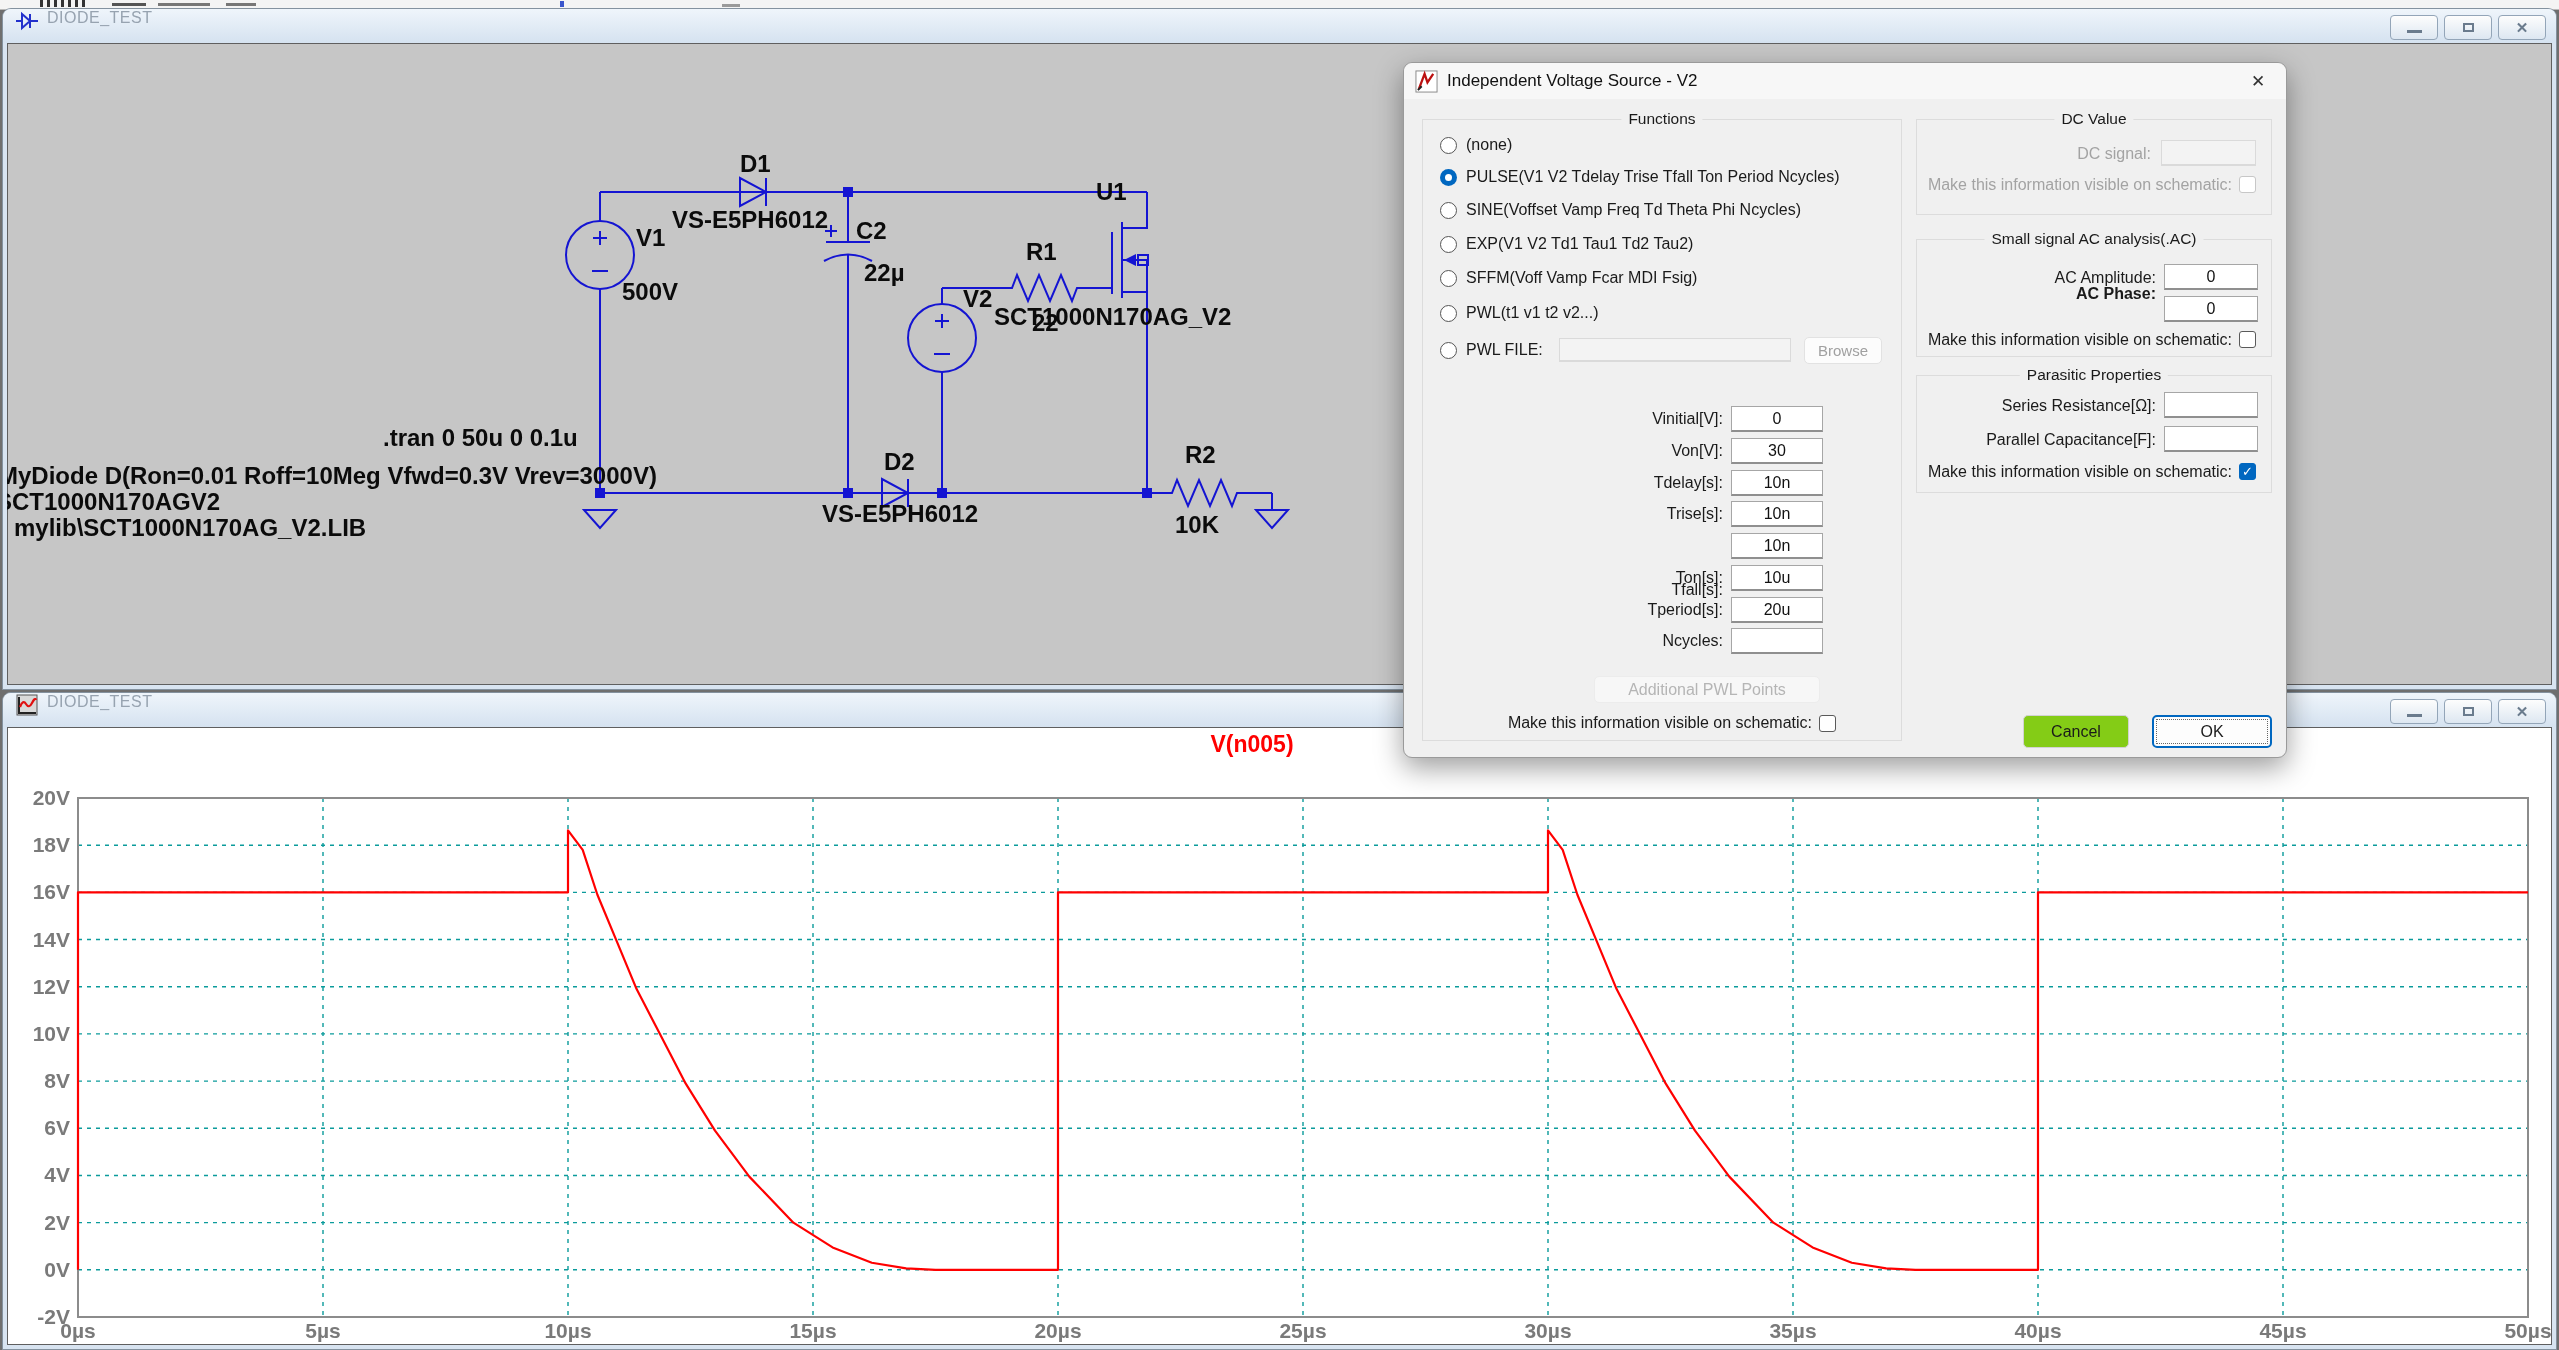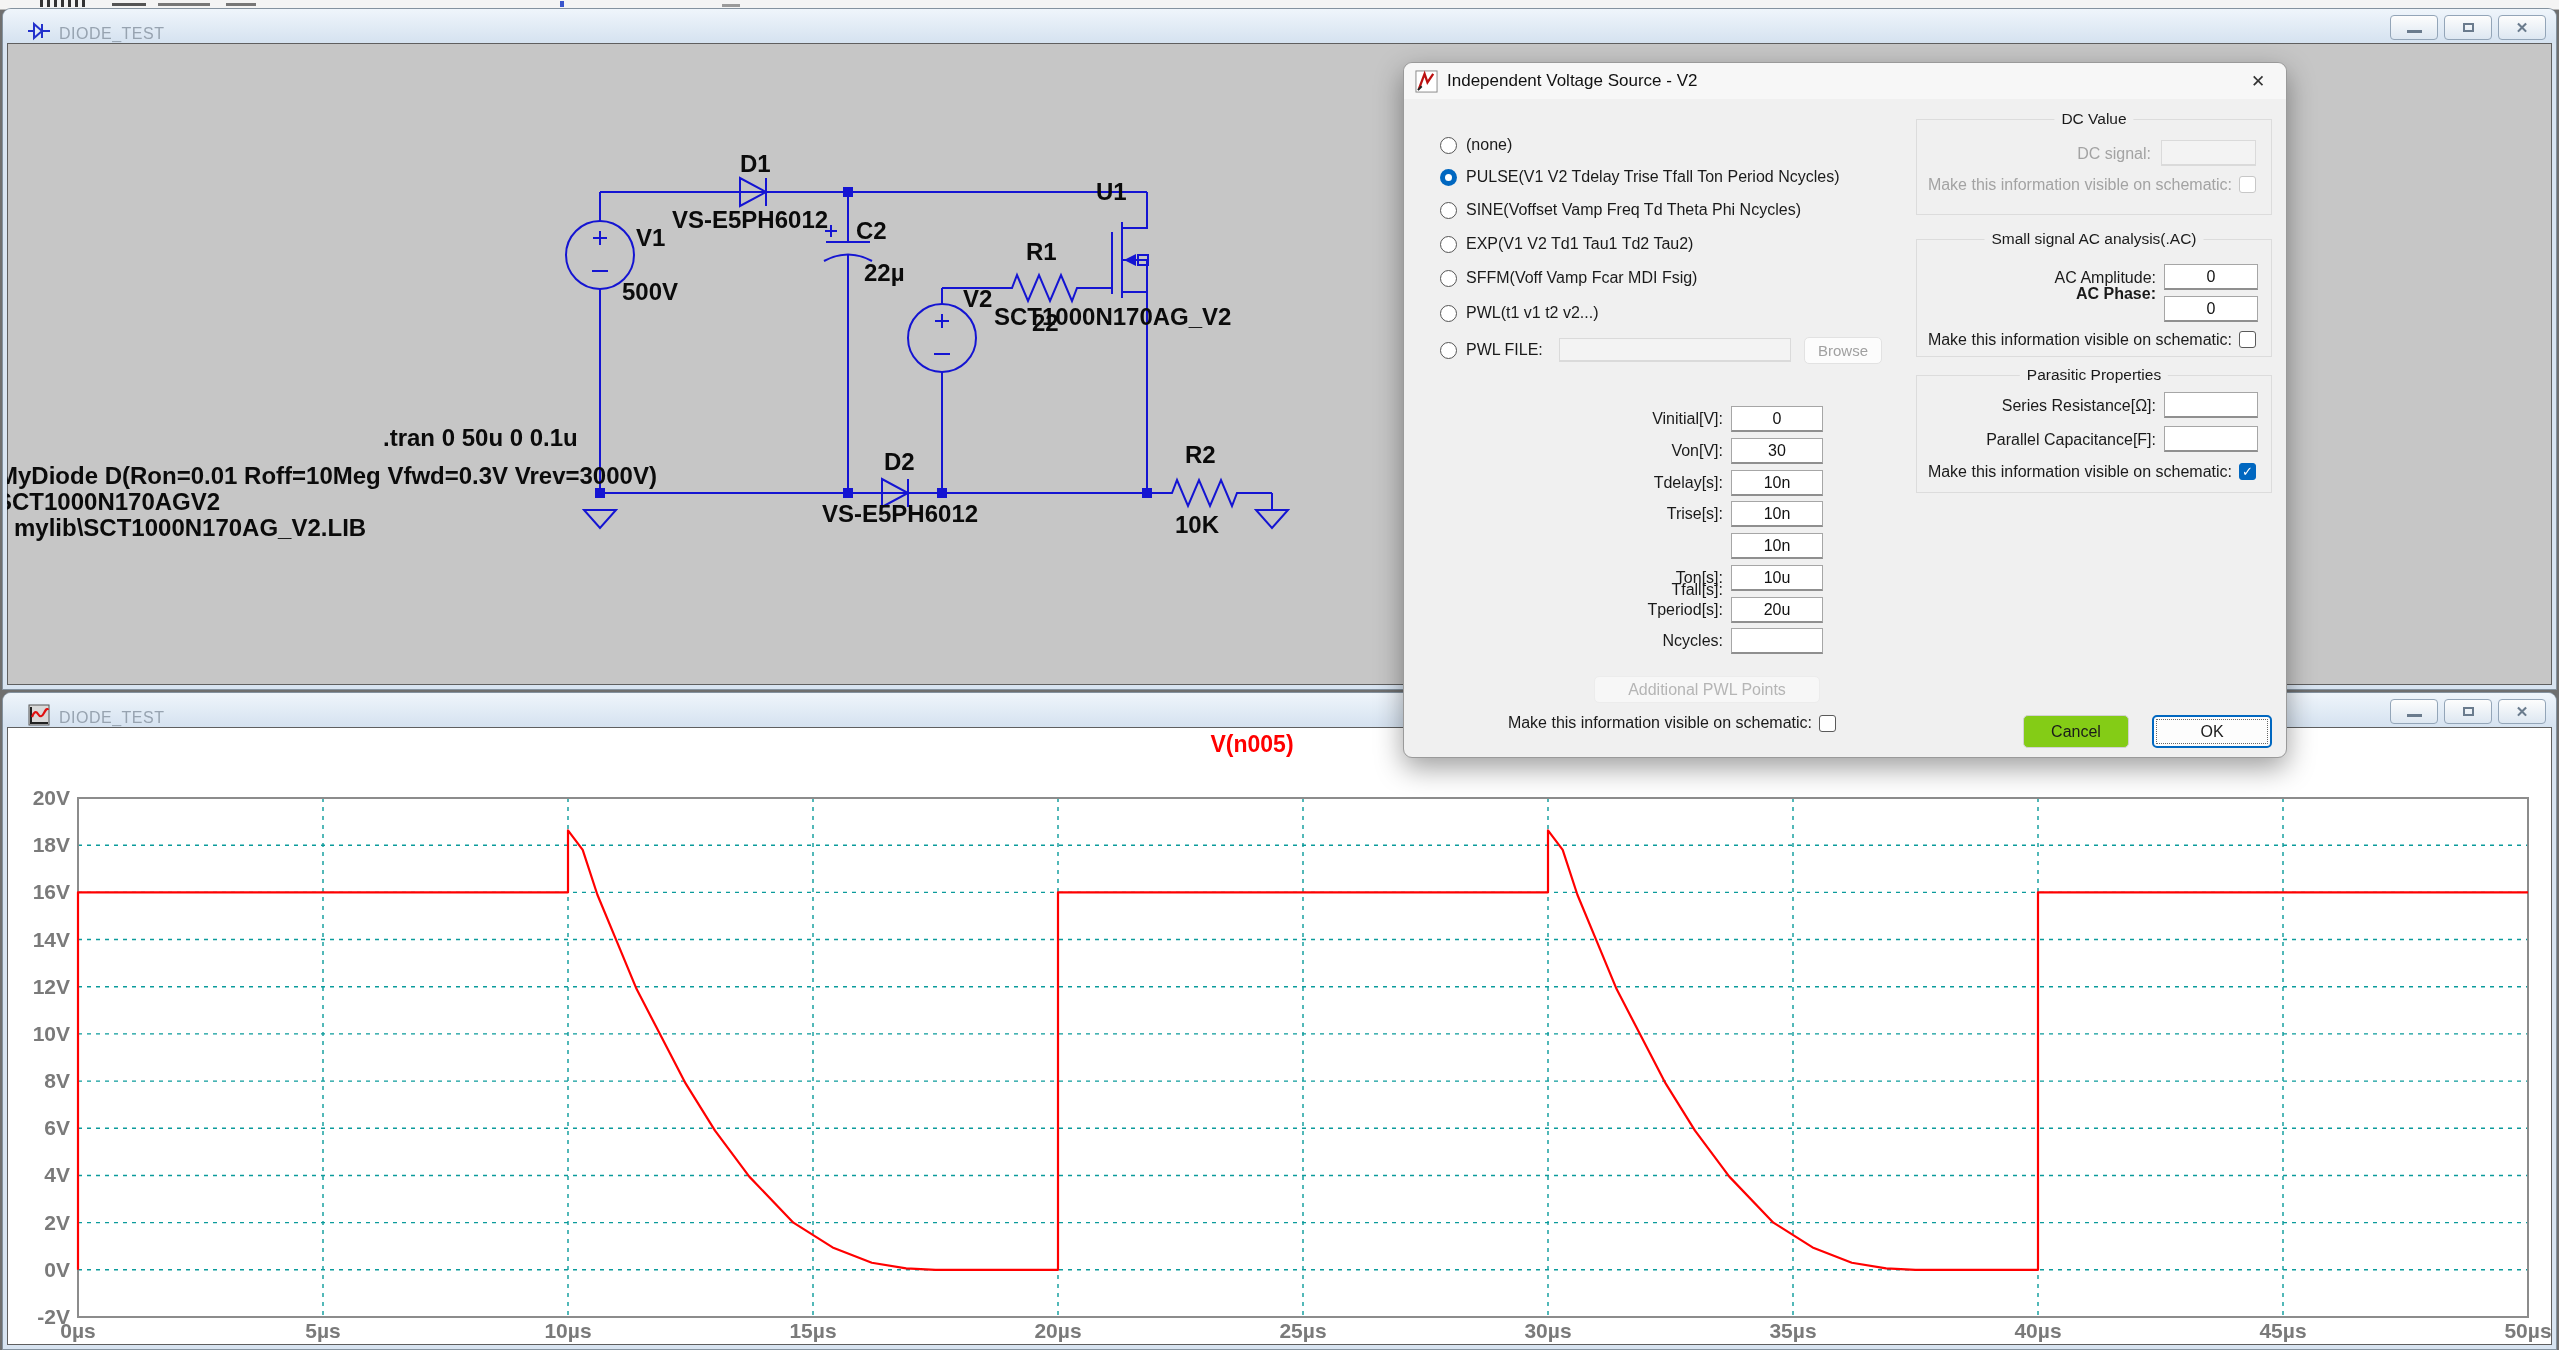--- a/index.html
+++ b/index.html
@@ -4,21 +4,21 @@
 <style>
   html,body{margin:0;padding:0;}
   body{width:2559px;height:1350px;position:relative;overflow:hidden;background:#6f6f6f;
        font-family:"Liberation Sans", sans-serif;}
   
   .tabstrip{position:absolute;left:0;top:0;width:2559px;height:9px;background:#f4f4f4;border-bottom:1px solid #b9b9b9;}
   .frag{position:absolute;background:#3a3a3a;}
   
   .window{position:absolute;background:#d8e4f1;border:1px solid #84929f;border-radius:9px 9px 0 0;box-sizing:border-box;}
   .titlebar{position:absolute;left:0;top:0;right:0;height:34px;border-radius:8px 8px 0 0;
-            background:linear-gradient(#eff5fb,#d5e2f0);display:flex;align-items:flex-end;padding-left:12px;}
+            background:linear-gradient(#eff5fb,#d5e2f0);display:flex;align-items:flex-start;}
   .titlebar .ticon{margin-left:12px;width:24px;height:24px;flex:0 0 auto;}
   .titlebar .ttext{margin-left:8px;font-size:16px;color:#97a3b0;letter-spacing:.5px;}
   .winbtns{position:absolute;right:10px;top:6px;display:flex;gap:6px;}
   .winbtn{width:46px;height:23px;border:1px solid #93a5b8;border-radius:4px;
           background:linear-gradient(#fdfdfd,#dde7f1);display:flex;align-items:center;justify-content:center;}
   .glyph-min{width:15px;height:3px;background:#6a7b8d;margin-top:8px;}
   .glyph-res{width:11px;height:9px;border:2px solid #6a7b8d;box-sizing:border-box;}
   .glyph-x{color:#6a7b8d;font-size:15px;font-weight:bold;line-height:1;}
   .client{position:absolute;left:4px;right:4px;bottom:4px;top:34px;border:1px solid #5f5f5f;box-sizing:border-box;}
   .client.schem{background:#c6c6c6;}
@@ -250,20 +250,23 @@
   <div class="dlg-title">
     <svg class="dicon" viewBox="0 0 24 24">
       <rect x="1" y="1" width="22" height="22" fill="#ffffff" stroke="#888"></rect>
       <path d="M4,20 L10,4 L13,13 L19,4" stroke="#bb1111" stroke-width="2.4" fill="none"></path>
       <path d="M3,21 L7,17" stroke="#222" stroke-width="2" fill="none"></path>
     </svg>
     <span class="dtext">Independent Voltage Source - V2</span>
   </div>
   <div class="dlg-close">✕</div>
 
+  <div class="group" style="left:18px;top:56px;width:480px;height:622px;">
+    <span class="gcap">Functions</span>
+  </div>
   <div class="row" style="left:36px;top:72px;height:20px;">
     <span class="radio"></span>
     <span class="rlabel">(none)</span>
   </div>
   <div class="row" style="left:36px;top:104px;height:20px;">
     <span class="radio selected"></span>
     <span class="rlabel">PULSE(V1 V2 Tdelay Trise Tfall Ton Period Ncycles)</span>
   </div>
   <div class="row" style="left:36px;top:137px;height:20px;">
     <span class="radio"></span>

